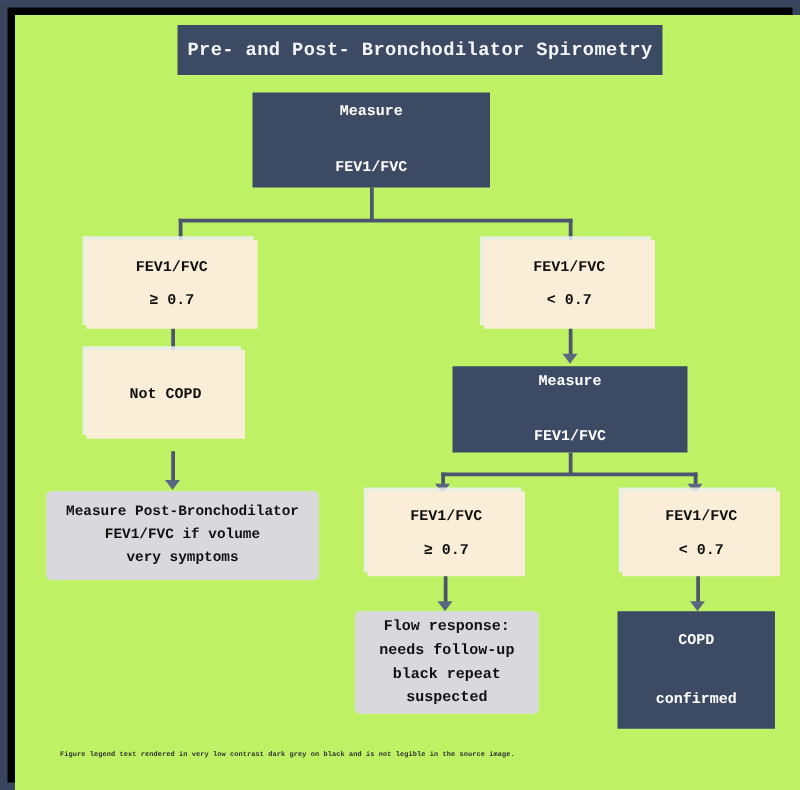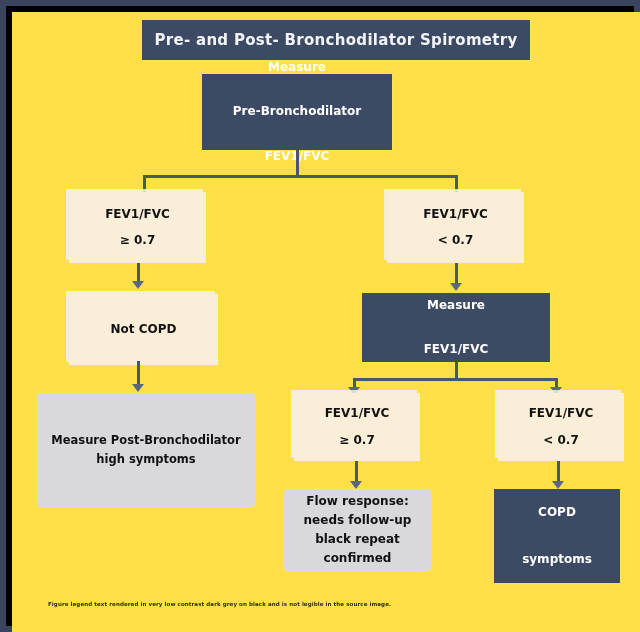--- a/index.html
+++ b/index.html
@@ -10,21 +10,22 @@
   }
   #canvas{
     position:absolute;left:0;top:0;width:640px;height:632px;
     background:#000;
     box-sizing:border-box;
     border:6px solid #39455c;
   }
   
   #plot{
     position:absolute;left:6px;top:6px;width:628px;height:620px;
-    background:#fde047;
+    background:#bef264;
+    font-family:Liberation Mono, monospace;
   }
 
   .title-bar{
     position:absolute;left:130px;top:8px;width:388px;height:40px;
     background:#3d4a63;
     display:flex;align-items:center;justify-content:center;
     box-shadow:2px 2px 0 rgba(255,255,255,0.07);
   }
   .title-bar .t{
     color:#f2f4f8;font-size:15px;font-weight:bold;letter-spacing:.3px;
@@ -70,21 +71,20 @@
 
 <div id="canvas">
   <div id="plot">
 
     <div class="title-bar">
       <span class="t">Pre- and Post- Bronchodilator Spirometry</span>
     </div>
 
     <div class="node n-dark" style="left:190px;top:62px;width:190px;height:76px;">
       <span class="ln">Measure</span>
-      <span class="ln">Pre-Bronchodilator</span>
       <span class="ln">FEV1/FVC</span>
     </div>
 
     <div class="vline" style="left:284px;top:138px;height:26px;"></div>
 
     <div class="hline" style="left:131px;top:163px;width:315px;"></div>
 
     <div class="vline" style="left:131px;top:163px;height:20px;"></div>
     <div class="arrow" style="left:126px;top:181px;"></div>
 
@@ -92,30 +92,31 @@
     <div class="arrow" style="left:438px;top:181px;"></div>
 
     <div class="node n-cream spaced" style="left:57px;top:180px;width:137px;height:71px;">
       <span class="ln">FEV1/FVC</span>
       <span class="ln">≥ 0.7</span>
     </div>
 
     <div class="vline" style="left:125px;top:251px;height:20px;"></div>
     <div class="arrow" style="left:120px;top:269px;"></div>
 
-    <div class="node n-cream" style="left:57px;top:282px;width:149px;height:71px;">
+    <div class="node n-cream" style="left:57px;top:268px;width:127px;height:71px;">
       <span class="ln">Not COPD</span>
     </div>
 
     <div class="vline" style="left:125px;top:349px;height:28px;"></div>
     <div class="arrow" style="left:120px;top:372px;"></div>
 
-    <div class="node n-gray" style="left:25px;top:381px;width:218px;height:114px;font-size:11.5px;line-height:1.62;">
+    <div class="node n-gray" style="left:25px;top:381px;width:218px;height:71px;font-size:11.5px;line-height:1.62;">
       <span class="ln">Measure Post-Bronchodilator</span>
-      <span class="ln">high symptoms</span>
+      <span class="ln">FEV1/FVC if volume</span>
+      <span class="ln">very symptoms</span>
     </div>
 
     <div class="node n-cream spaced" style="left:375px;top:180px;width:137px;height:71px;">
       <span class="ln">FEV1/FVC</span>
       <span class="ln">&lt; 0.7</span>
     </div>
 
     <div class="vline" style="left:443px;top:251px;height:22px;"></div>
     <div class="arrow" style="left:438px;top:271px;"></div>
 
@@ -144,24 +145,24 @@
     <div class="vline" style="left:343px;top:449px;height:24px;"></div>
     <div class="arrow" style="left:338px;top:469px;"></div>
 
     <div class="vline" style="left:545px;top:449px;height:24px;"></div>
     <div class="arrow" style="left:540px;top:469px;"></div>
 
     <div class="node n-gray" style="left:272px;top:477px;width:147px;height:82px;line-height:1.6;">
       <span class="ln">Flow response:</span>
       <span class="ln">needs follow-up</span>
       <span class="ln">black repeat</span>
-      <span class="ln">confirmed</span>
+      <span class="ln">suspected</span>
     </div>
 
     <div class="node n-dark" style="left:482px;top:477px;width:126px;height:94px;line-height:1.6;">
       <span class="ln">COPD</span>
-      <span class="ln">symptoms</span>
+      <span class="ln">confirmed</span>
     </div>
 
     <div class="footnote">Figure legend text rendered in very low contrast dark grey on black and is not legible in the source image.</div>
 
   </div>
 </div>
 
 </body></html>

